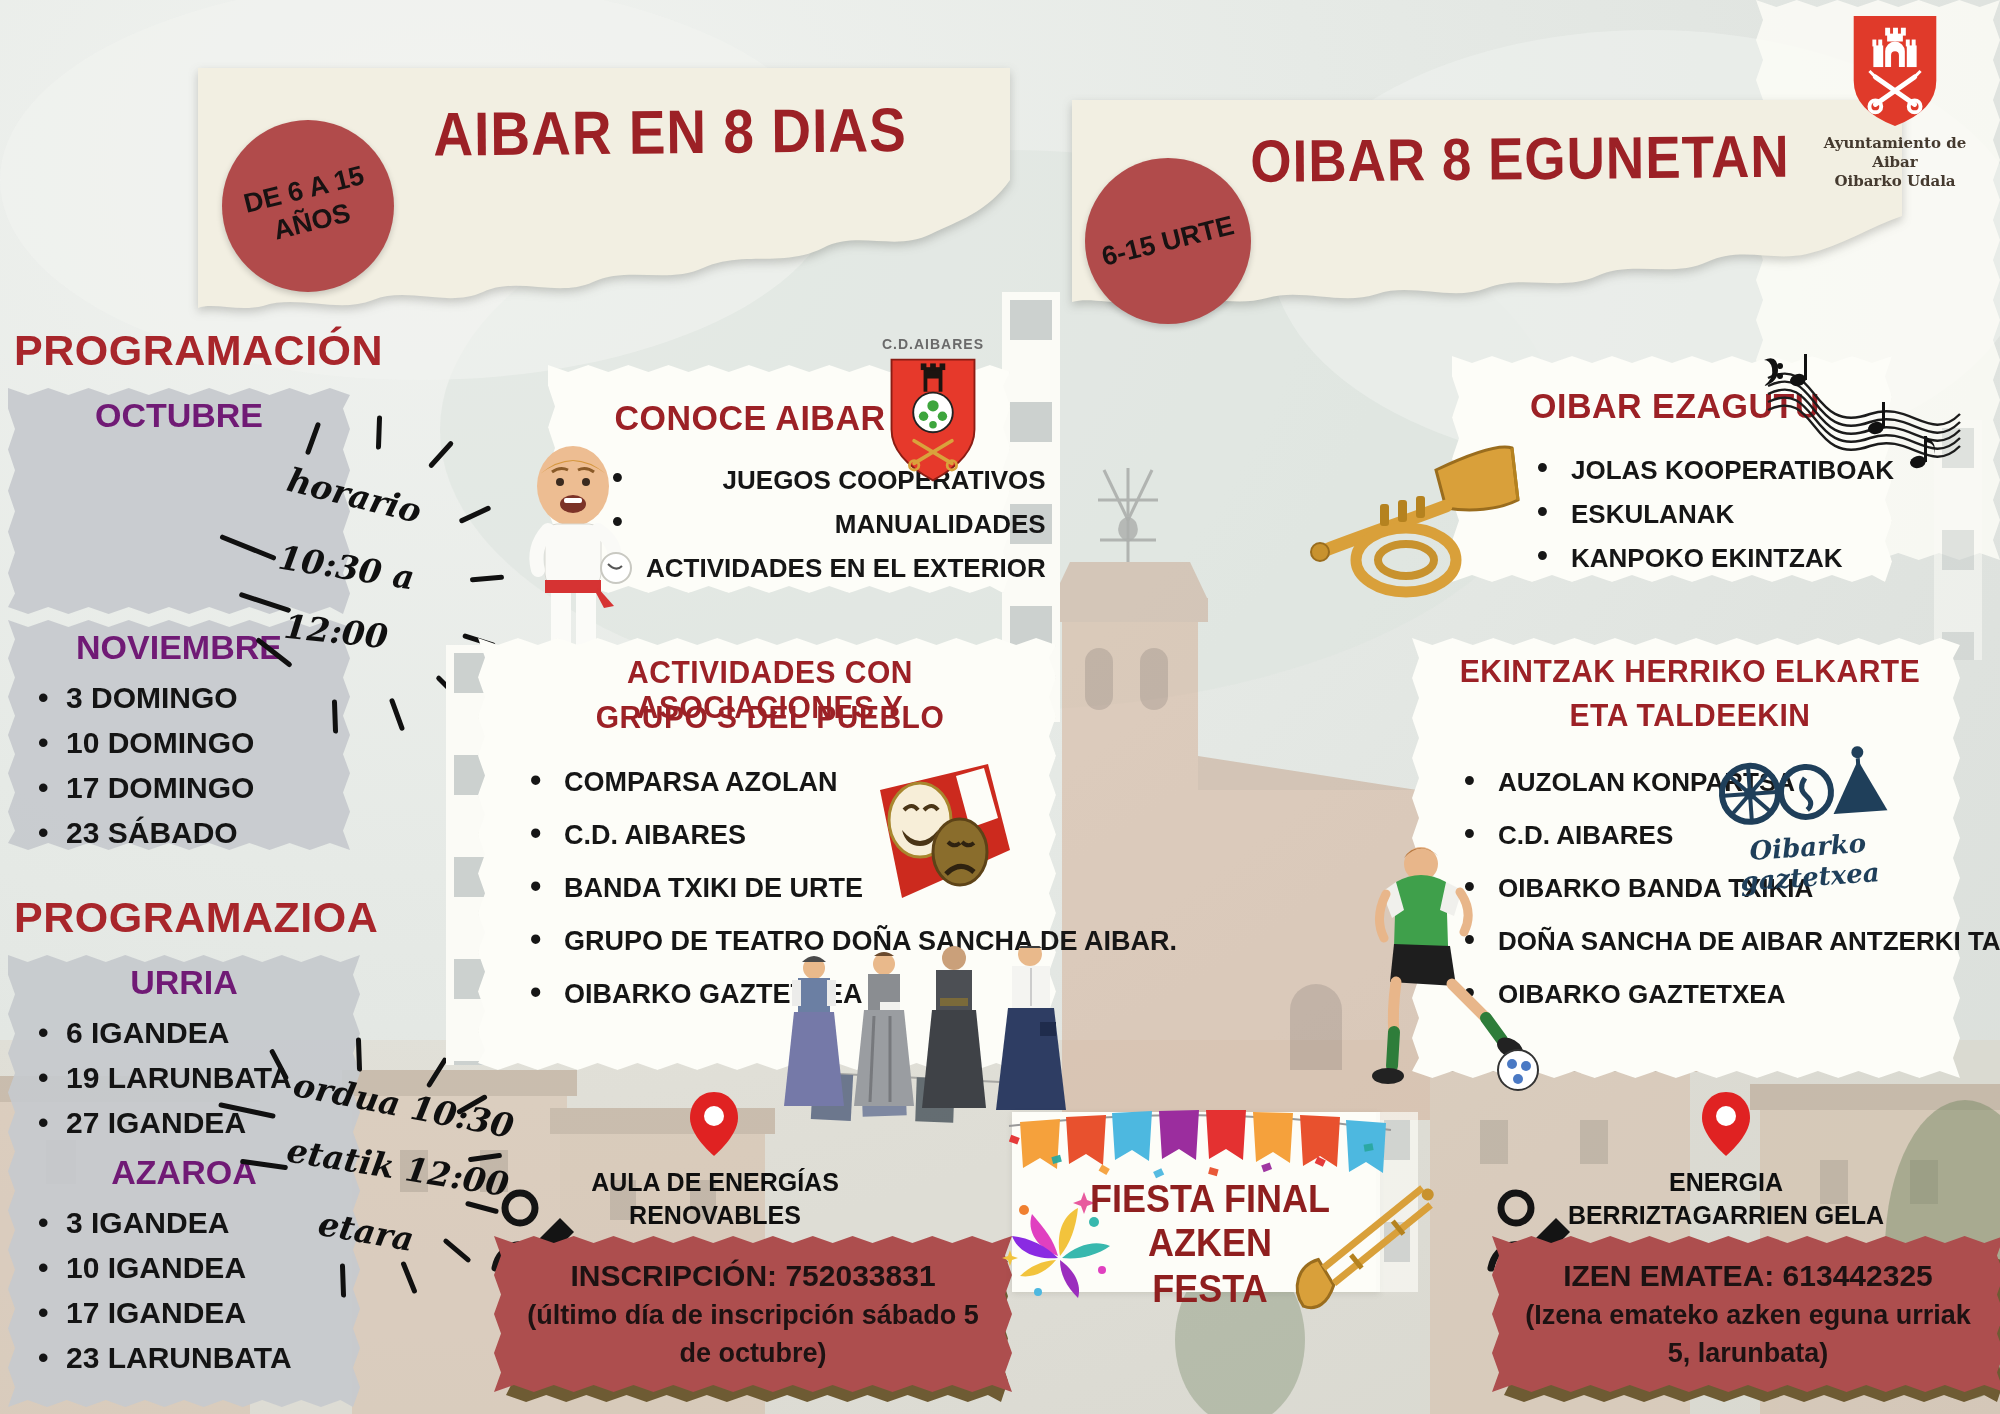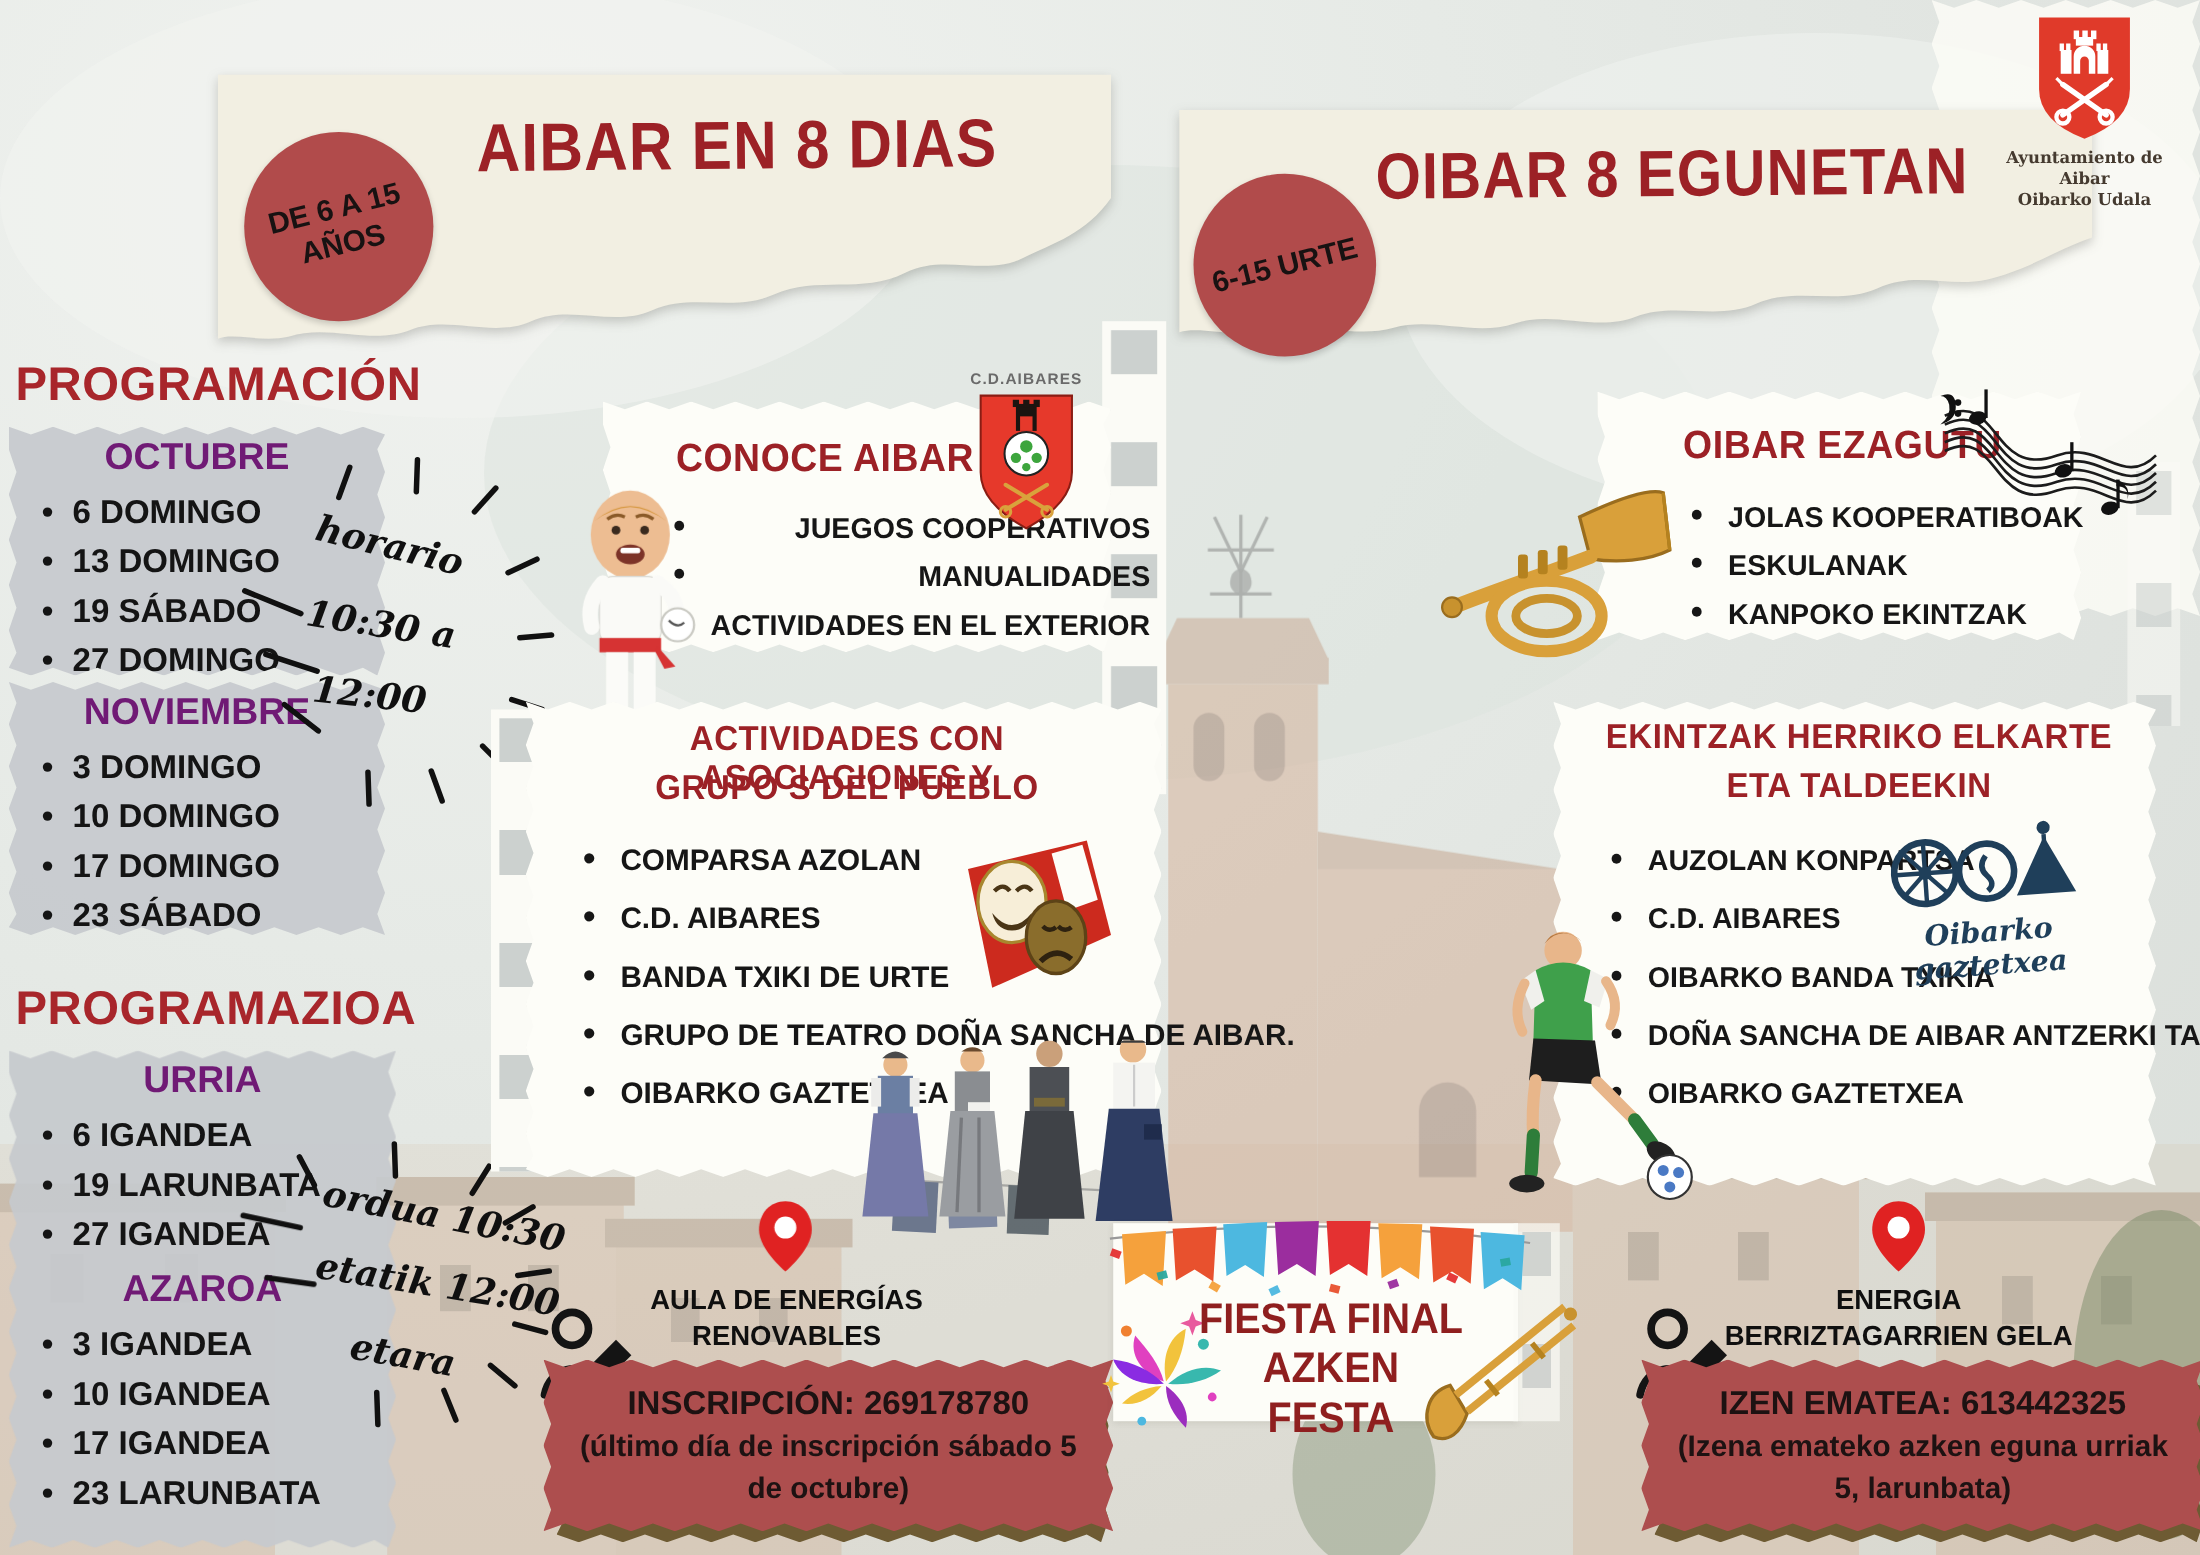--- a/index.html
+++ b/index.html
@@ -160,26 +160,20 @@
       </g>
     </svg>
     <div class="logo-text" style="margin-top:4px;">Ayuntamiento de Aibar</div>
     <div class="logo-text">Oibarko Udala</div>
   </div>
 
   <div class="abs prog-heading" style="left:14px;top:326px;">PROGRAMACIÓN</div>
 
   <div class="abs stamp jagged" style="left: 8px; top: 388px; width: 342px; height: 226px; clip-path: polygon(0px 0px, 20.1px 7px, 40.2px 0px, 60.4px 7px, 80.5px 0px, 100.6px 7px, 120.7px 0px, 140.8px 7px, 160.9px 0px, 181.1px 7px, 201.2px 0px, 221.3px 7px, 241.4px 0px, 261.5px 7px, 281.6px 0px, 301.8px 7px, 321.9px 0px, 342px 7px, 335px 20.5px, 342px 41.1px, 335px 61.6px, 342px 82.2px, 335px 102.7px, 342px 123.3px, 335px 143.8px, 342px 164.4px, 335px 184.9px, 342px 205.5px, 335px 226px, 321.9px 219px, 301.8px 226px, 281.6px 219px, 261.5px 226px, 241.4px 219px, 221.3px 226px, 201.2px 219px, 181.1px 226px, 160.9px 219px, 140.8px 226px, 120.7px 219px, 100.6px 226px, 80.5px 219px, 60.4px 226px, 40.2px 219px, 20.1px 226px, 0px 219px, 7px 205.5px, 0px 184.9px, 7px 164.4px, 0px 143.8px, 7px 123.3px, 0px 102.7px, 7px 82.2px, 0px 61.6px, 7px 41.1px, 0px 20.5px);">
     <div class="month-name">OCTUBRE</div>
-    <ul class="month-list">
-      <li>6 DOMINGO</li>
-      <li>13 DOMINGO</li>
-      <li>19 SÁBADO</li>
-      <li>27 DOMINGO</li>
-    </ul>
   </div>
 
   <div class="abs stamp jagged" style="left: 8px; top: 620px; width: 342px; height: 230px; clip-path: polygon(0px 0px, 20.1px 7px, 40.2px 0px, 60.4px 7px, 80.5px 0px, 100.6px 7px, 120.7px 0px, 140.8px 7px, 160.9px 0px, 181.1px 7px, 201.2px 0px, 221.3px 7px, 241.4px 0px, 261.5px 7px, 281.6px 0px, 301.8px 7px, 321.9px 0px, 342px 7px, 335px 19.2px, 342px 38.3px, 335px 57.5px, 342px 76.7px, 335px 95.8px, 342px 115px, 335px 134.2px, 342px 153.3px, 335px 172.5px, 342px 191.7px, 335px 210.8px, 342px 230px, 321.9px 223px, 301.8px 230px, 281.6px 223px, 261.5px 230px, 241.4px 223px, 221.3px 230px, 201.2px 223px, 181.1px 230px, 160.9px 223px, 140.8px 230px, 120.7px 223px, 100.6px 230px, 80.5px 223px, 60.4px 230px, 40.2px 223px, 20.1px 230px, 0px 223px, 7px 210.8px, 0px 191.7px, 7px 172.5px, 0px 153.3px, 7px 134.2px, 0px 115px, 7px 95.8px, 0px 76.7px, 7px 57.5px, 0px 38.3px, 7px 19.2px);">
     <div class="month-name">NOVIEMBRE</div>
     <ul class="month-list">
       <li>3 DOMINGO</li>
       <li>10 DOMINGO</li>
       <li>17 DOMINGO</li>
       <li>23 SÁBADO</li>
     </ul>
@@ -463,21 +457,21 @@
     <div>RENOVABLES</div>
   </div>
   <svg class="abs" style="left:490px;top:1186px;" width="95" height="95" viewBox="0 0 95 95">
     <circle cx="30" cy="22" r="15" fill="none" stroke="#141414" stroke-width="7"></circle>
     <path d="M5,82 C10,56 38,52 52,68" fill="none" stroke="#141414" stroke-width="7" stroke-linecap="round"></path>
     <path d="M70,32 L84,46 L48,82 L34,68 Z" fill="#141414"></path>
     <polygon points="34,68 48,82 24,92" fill="#141414"></polygon>
   </svg>
   <div class="abs regbanner-shadow jagged" style="left: 506px; top: 1254px; width: 502px; height: 148px; clip-path: polygon(0px 0px, 20.1px 7px, 40.2px 0px, 60.2px 7px, 80.3px 0px, 100.4px 7px, 120.5px 0px, 140.6px 7px, 160.6px 0px, 180.7px 7px, 200.8px 0px, 220.9px 7px, 241px 0px, 261px 7px, 281.1px 0px, 301.2px 7px, 321.3px 0px, 341.4px 7px, 361.4px 0px, 381.5px 7px, 401.6px 0px, 421.7px 7px, 441.8px 0px, 461.8px 7px, 481.9px 0px, 502px 7px, 495px 21.1px, 502px 42.3px, 495px 63.4px, 502px 84.6px, 495px 105.7px, 502px 126.9px, 495px 148px, 481.9px 141px, 461.8px 148px, 441.8px 141px, 421.7px 148px, 401.6px 141px, 381.5px 148px, 361.4px 141px, 341.4px 148px, 321.3px 141px, 301.2px 148px, 281.1px 141px, 261px 148px, 241px 141px, 220.9px 148px, 200.8px 141px, 180.7px 148px, 160.6px 141px, 140.6px 148px, 120.5px 141px, 100.4px 148px, 80.3px 141px, 60.2px 148px, 40.2px 141px, 20.1px 148px, 0px 141px, 7px 126.9px, 0px 105.7px, 7px 84.6px, 0px 63.4px, 7px 42.3px, 0px 21.1px);"></div>
   <div class="abs regbanner jagged" style="left: 494px; top: 1236px; width: 518px; height: 156px; clip-path: polygon(0px 0px, 19.9px 7px, 39.8px 0px, 59.8px 7px, 79.7px 0px, 99.6px 7px, 119.5px 0px, 139.5px 7px, 159.4px 0px, 179.3px 7px, 199.2px 0px, 219.2px 7px, 239.1px 0px, 259px 7px, 278.9px 0px, 298.8px 7px, 318.8px 0px, 338.7px 7px, 358.6px 0px, 378.5px 7px, 398.5px 0px, 418.4px 7px, 438.3px 0px, 458.2px 7px, 478.2px 0px, 498.1px 7px, 518px 0px, 511px 19.5px, 518px 39px, 511px 58.5px, 518px 78px, 511px 97.5px, 518px 117px, 511px 136.5px, 518px 156px, 498.1px 149px, 478.2px 156px, 458.2px 149px, 438.3px 156px, 418.4px 149px, 398.5px 156px, 378.5px 149px, 358.6px 156px, 338.7px 149px, 318.8px 156px, 298.8px 149px, 278.9px 156px, 259px 149px, 239.1px 156px, 219.2px 149px, 199.2px 156px, 179.3px 149px, 159.4px 156px, 139.5px 149px, 119.5px 156px, 99.6px 149px, 79.7px 156px, 59.8px 149px, 39.8px 156px, 19.9px 149px, 0px 156px, 7px 136.5px, 0px 117px, 7px 97.5px, 0px 78px, 7px 58.5px, 0px 39px, 7px 19.5px);">
-    <div class="reg-l1">INSCRIPCIÓN: 269178780</div>
+    <div class="reg-l1">INSCRIPCIÓN: 752033831</div>
     <div class="reg-l2">(último día de inscripción sábado 5</div>
     <div class="reg-l2">de octubre)</div>
   </div>
 
   <div class="abs card" style="left:1012px;top:1112px;width:368px;height:180px;"></div>
   <div class="abs filmstrip" style="left:1376px;top:1112px;width:42px;height:180px;opacity:.7;"></div>
   <svg class="abs" style="left:1004px;top:1096px;" width="392" height="96" viewBox="0 0 392 96">
     <path d="M5,30 Q196,6 387,34" fill="none" stroke="#999" stroke-width="2"></path>
     <g>
       <path d="M16,26 l40,-3 -3,50 -17,-11 -17,10 Z" fill="#f5a13c"></path>

